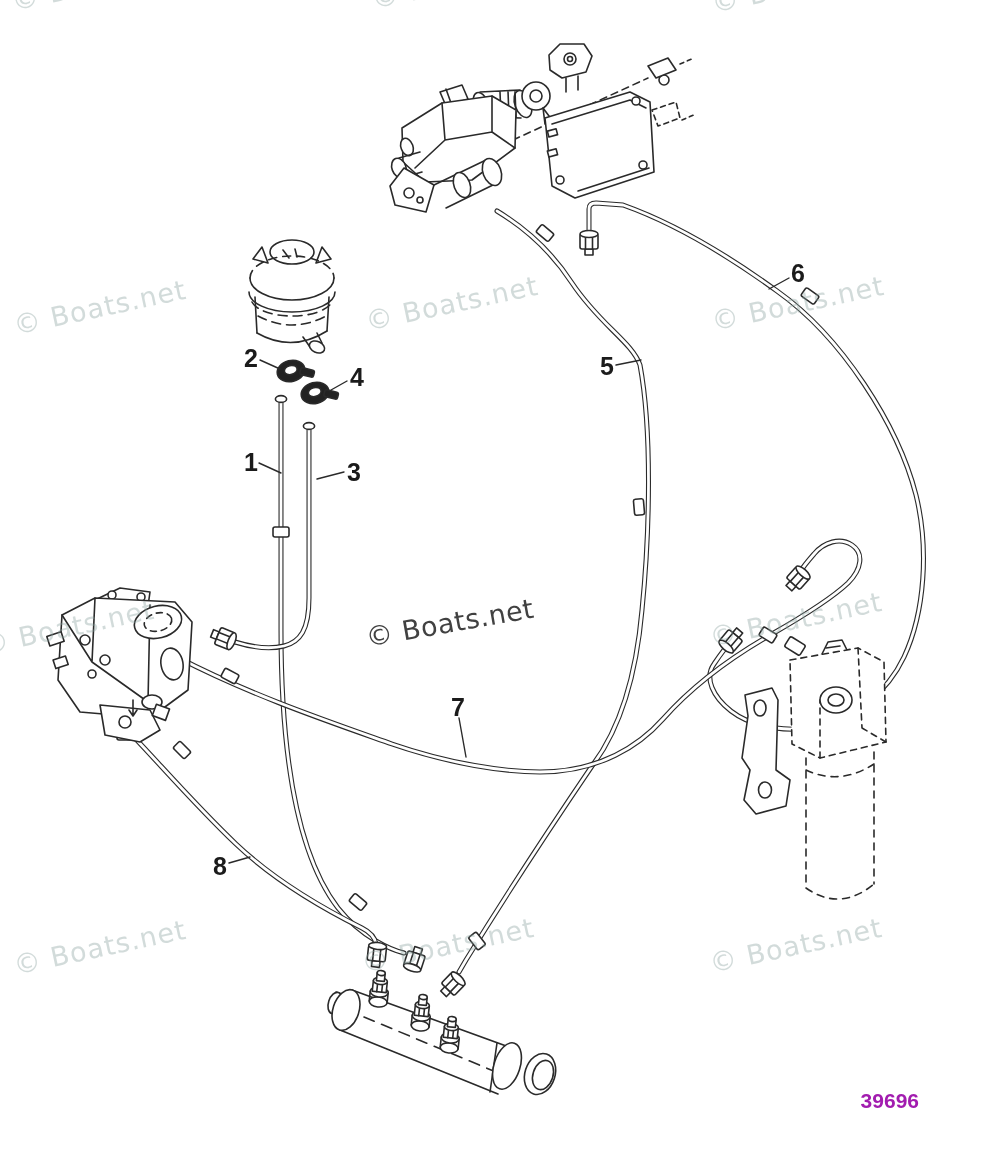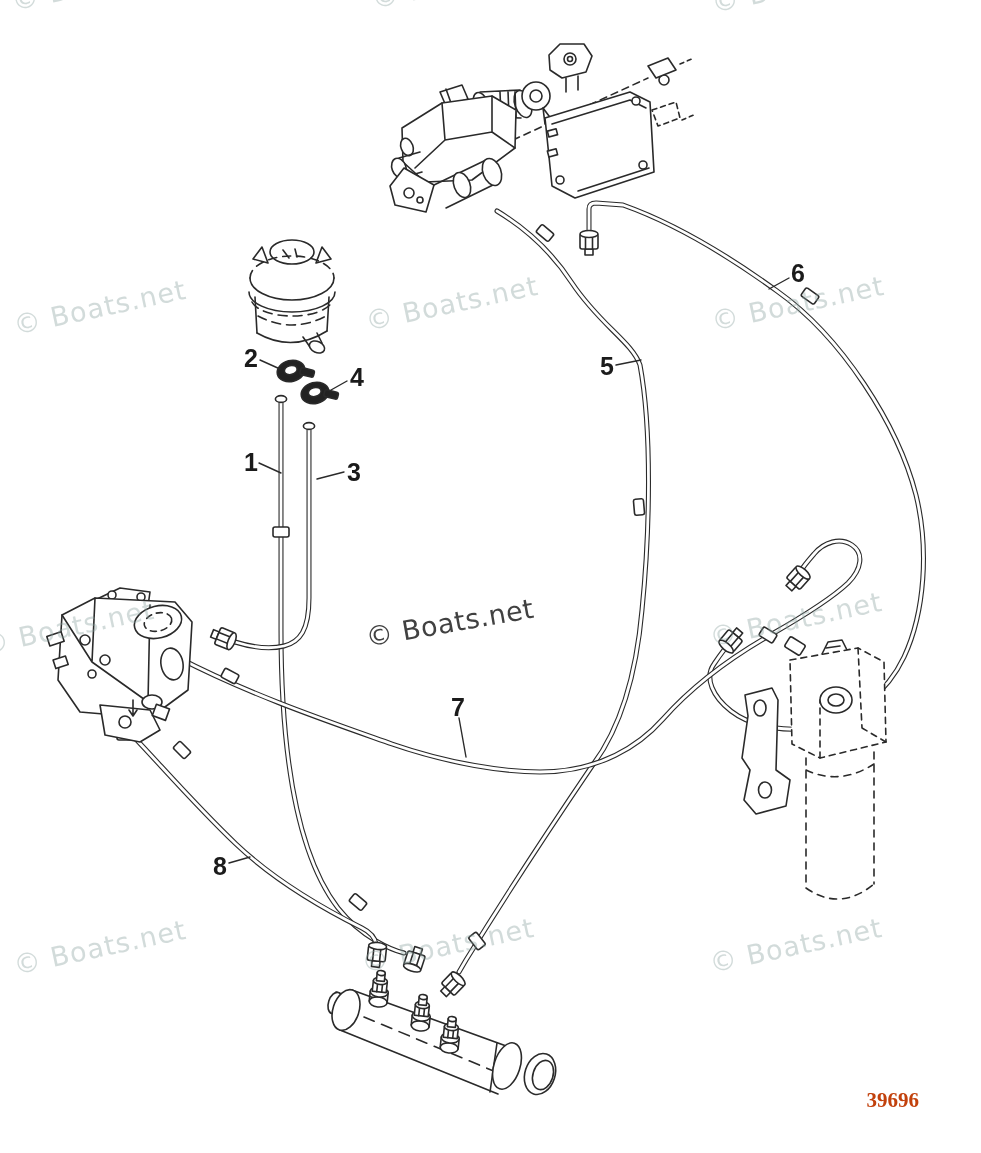--- a/index.html
+++ b/index.html
@@ -20,22 +20,22 @@
     color:rgba(44,44,44,0.90);transform:rotate(-10deg);letter-spacing:0.5px;
   }
   
   .callout{
     position:absolute;transform:translate(-50%,-50%);
     font-family:"Liberation Sans",sans-serif;font-weight:bold;
     font-size:25px;color:#1b1b1b;line-height:1;
   }
   .part-number{
     position:absolute;right:62px;bottom:40px;
-    font-family:Liberation Serif, serif;font-weight:bold;
-    font-size:21px;color:#c2410c;letter-spacing:0px;margin-top:8px;
+    font-family:Liberation Sans, sans-serif;font-weight:bold;
+    font-size:21px;color:#a21caf;letter-spacing:0px;margin-top:8px;
   }
 </style>
 </head>
 <body>
 
 <div class="stage">
 
 <svg width="981" height="1153" viewBox="0 0 981 1153" fill="none" stroke="#2a2a2a" stroke-width="1.6" stroke-linecap="round" stroke-linejoin="round">
 
   <g>

